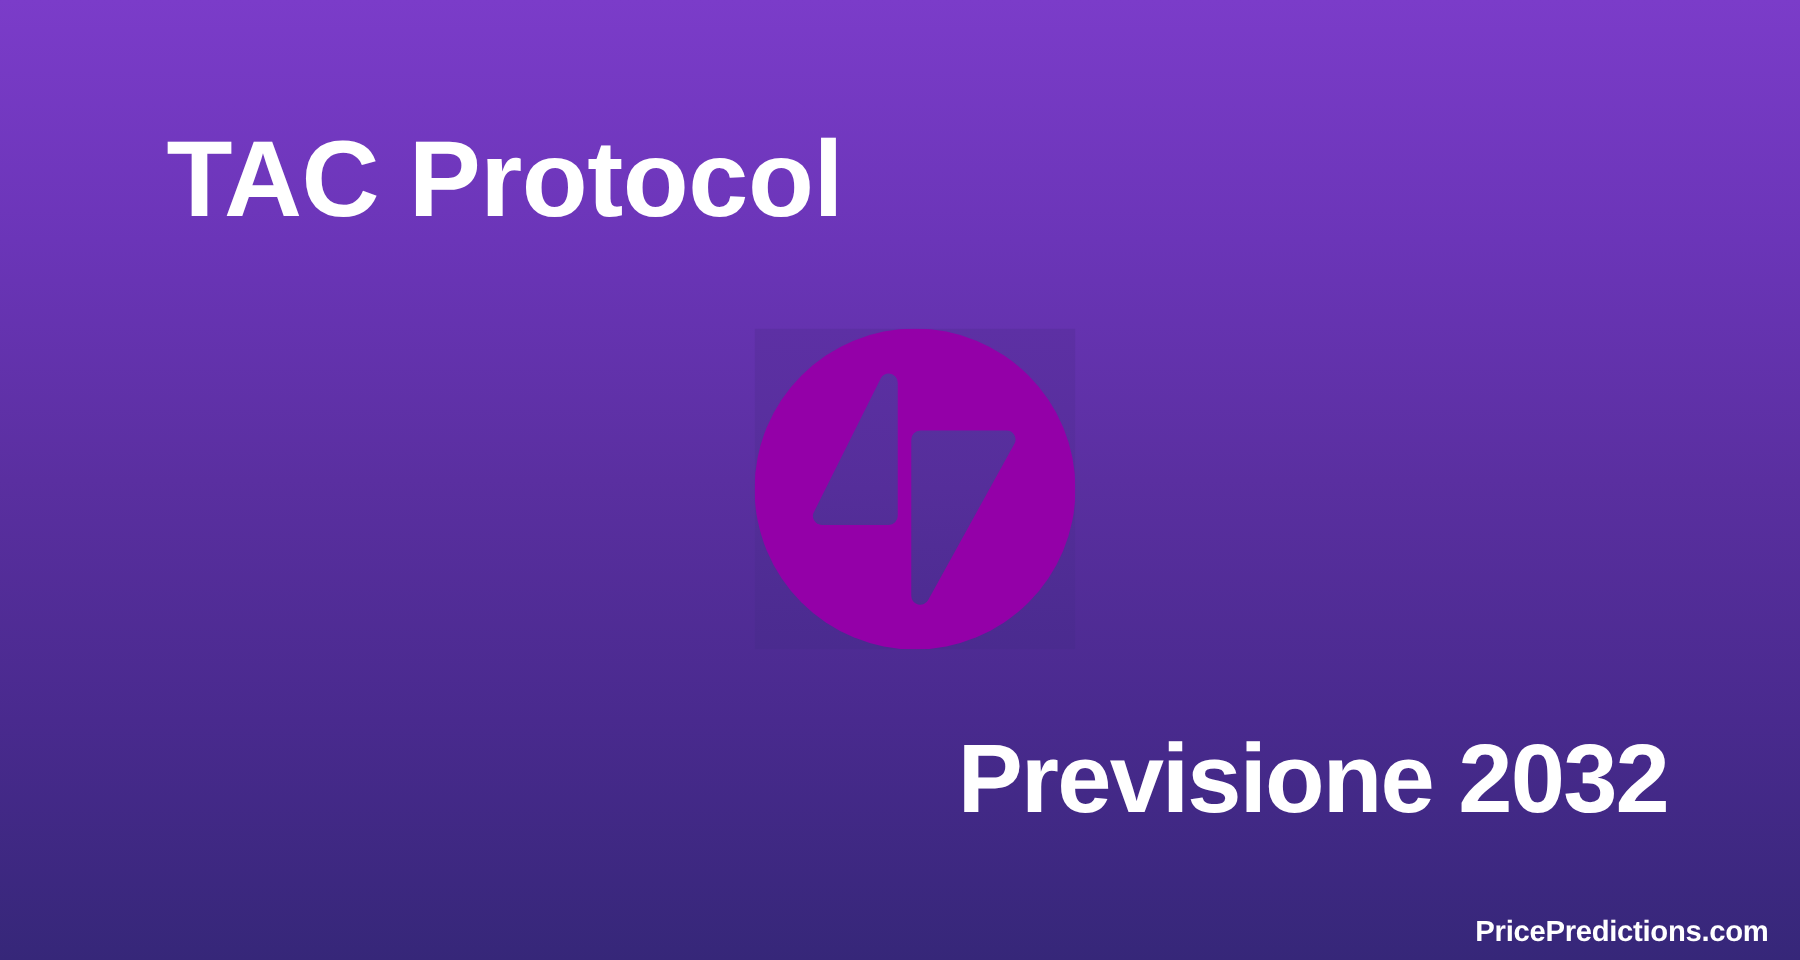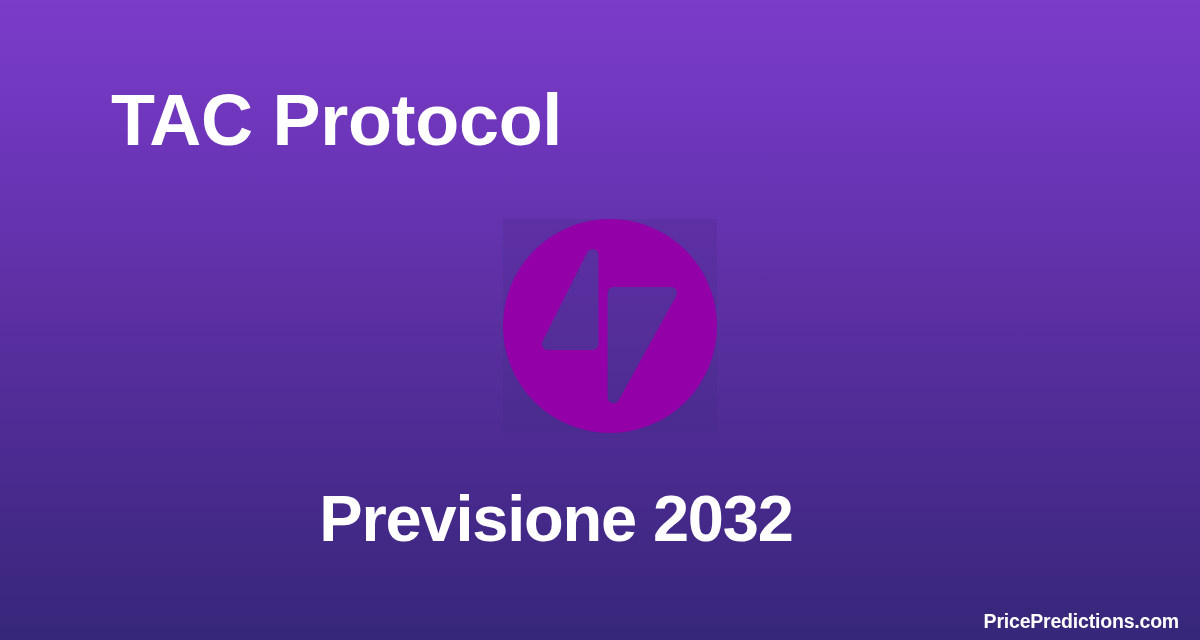--- a/index.html
+++ b/index.html
@@ -50,21 +50,21 @@
     height: 214px;
   }
 
   
   .headline {
     position: absolute;
     left: 0;
     right: 88px;
     top: 486px;
     margin: 0;
-    text-align: center;
+    text-align: right;
     font-size: 65px;
     line-height: 1;
     font-weight: bold;
     color: #ffffff;
     letter-spacing: -1.2px;
     white-space: nowrap;
   }
 
   
   .watermark {

